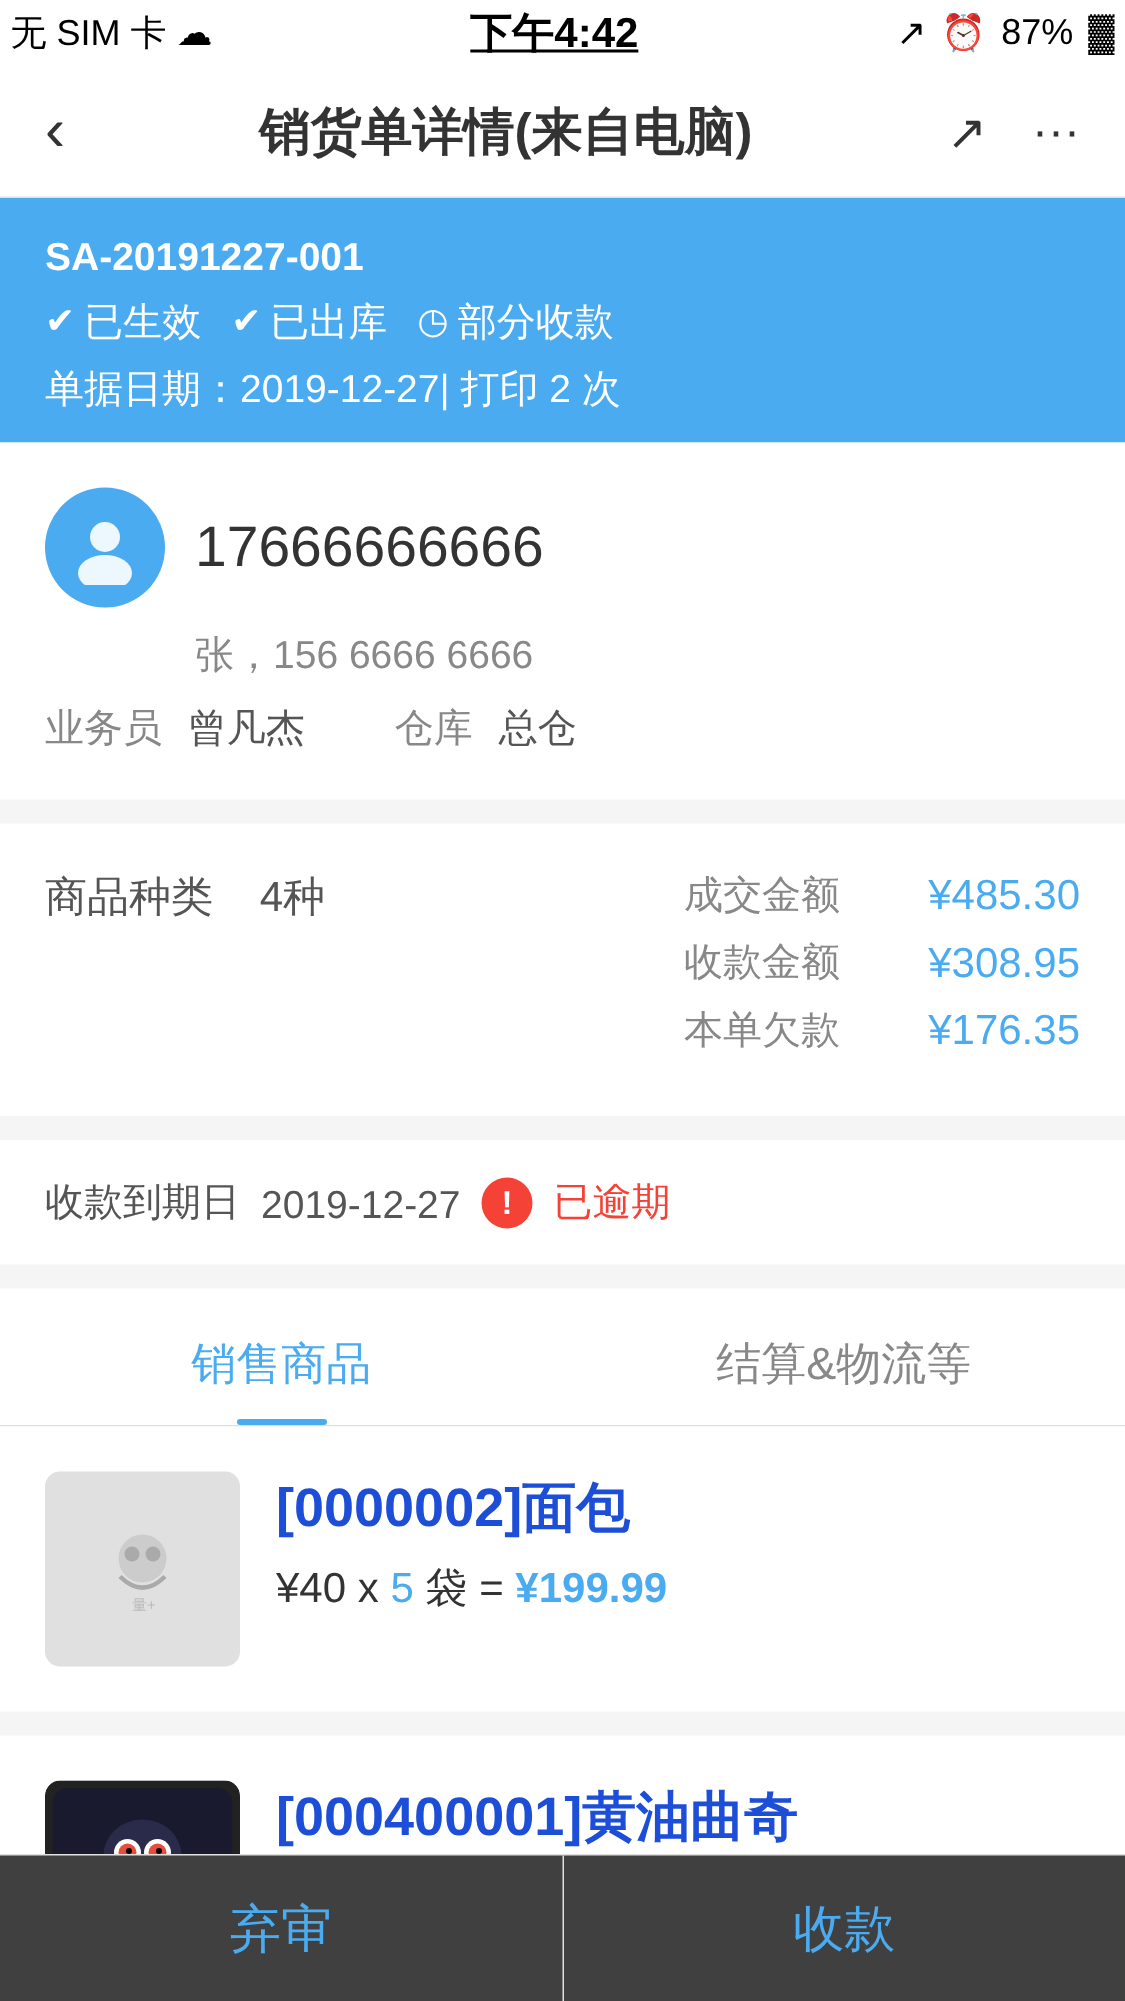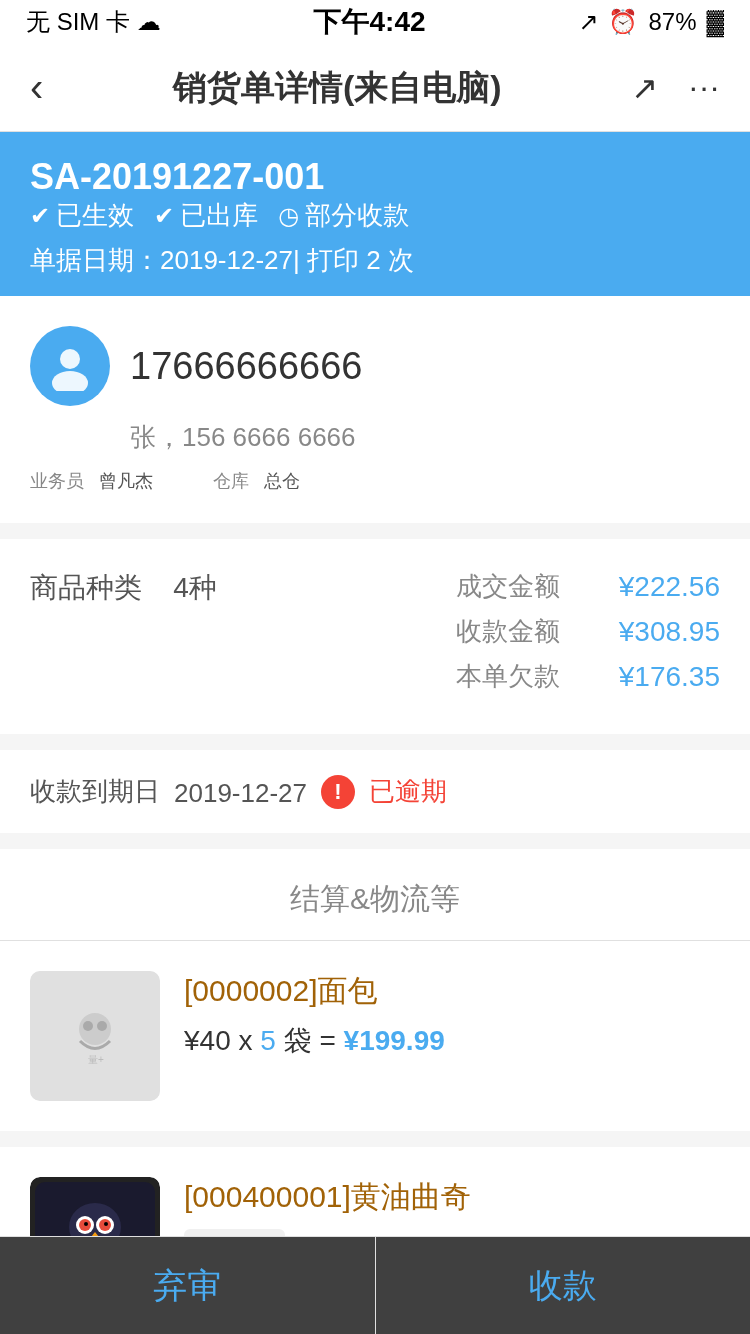--- a/index.html
+++ b/index.html
@@ -13,26 +13,26 @@
       color: #333;
     }
 
     
     .status-bar {
       height: 44px;
       background: #fff;
       display: flex;
       align-items: center;
       justify-content: space-between;
-      padding: 0 26px;
+      padding: 0 7px;
       font-size: 24px;
       color: #000;
     }
     .status-bar-left { display: flex; align-items: center; gap: 10px; }
-    .status-bar-center { font-weight: 600; font-size: 28px; }
+    .status-bar-center { font-weight: 600; font-size: 28px; text-decoration: underline; }
     .status-bar-right { display: flex; align-items: center; gap: 10px; font-size: 24px; }
 
     
     .nav-bar {
       height: 88px;
       background: #fff;
       display: flex;
       align-items: center;
       justify-content: space-between;
       padding: 0 30px;
@@ -50,23 +50,24 @@
     }
     .nav-actions { display: flex; gap: 30px; align-items: center; }
     .nav-icon { font-size: 32px; color: #333; cursor: pointer; }
 
     
     .header-banner {
       background: #4aabf0;
       padding: 24px 30px 18px;
     }
     .banner-order-id {
-      font-size: 36px;
+      font-size: 26px;
       font-weight: 700;
       color: #fff;
+      margin-bottom: 10px;
     }
     .banner-badges {
       display: flex;
       align-items: center;
       gap: 20px;
       margin-bottom: 10px;
     }
     .banner-badge {
       display: flex;
       align-items: center;
@@ -112,21 +113,21 @@
     .customer-sub {
       font-size: 26px;
       color: #888;
       margin-bottom: 14px;
       padding-left: 100px;
     }
     .customer-meta {
       display: flex;
       gap: 60px;
       padding-left: 0;
-      font-size: 18px;
+      font-size: 26px;
       color: #555;
     }
     .meta-label { color: #888; margin-right: 10px; }
 
     
     .stats-section {
       background: #fff;
       padding: 30px;
       margin-bottom: 16px;
     }
@@ -216,23 +217,23 @@
       border-radius: 10px;
       background: #e8e8e8;
       flex-shrink: 0;
       overflow: hidden;
       display: flex;
       align-items: center;
       justify-content: center;
     }
     .product-info { flex: 1; }
     .product-name {
-      font-size: 30px;
-      color: #a16207;
-      font-weight: 400;
+      font-size: 36px;
+      color: #1d4ed8;
+      font-weight: 700;
       margin-bottom: 10px;
     }
     .product-tag {
       display: inline-block;
       background: #f0f0f0;
       color: #888;
       font-size: 22px;
       padding: 4px 14px;
       border-radius: 6px;
       margin-bottom: 14px;
@@ -349,21 +350,21 @@
 <div class="stats-section">
   <div class="stats-row">
     <div class="stats-left">
       <span>商品种类</span>
       &nbsp;&nbsp;
       <span>4种</span>
     </div>
     <div class="stats-right">
       <div class="stats-item">
         <span class="stats-item-label">成交金额</span>
-        <span class="stats-item-value">¥222.56</span>
+        <span class="stats-item-value">¥485.30</span>
       </div>
       <div class="stats-item">
         <span class="stats-item-label">收款金额</span>
         <span class="stats-item-value">¥308.95</span>
       </div>
       <div class="stats-item">
         <span class="stats-item-label">本单欠款</span>
         <span class="stats-item-value">¥176.35</span>
       </div>
     </div>
@@ -372,20 +373,23 @@
 
 <div class="overdue-section">
   <span>收款到期日</span>
   <span>2019-12-27</span>
   <div class="overdue-badge">!</div>
   <span class="overdue-text">已逾期</span>
 </div>
 
 <div class="tabs-container">
   <div class="tabs-row">
+    <div class="tab-item active">
+      <span>销售商品</span>
+    </div>
     <div class="tab-item">
       <span>结算&amp;物流等</span>
     </div>
   </div>
 </div>
 
 <div class="product-list">
 
   <div class="product-card">
     <div class="product-image">

